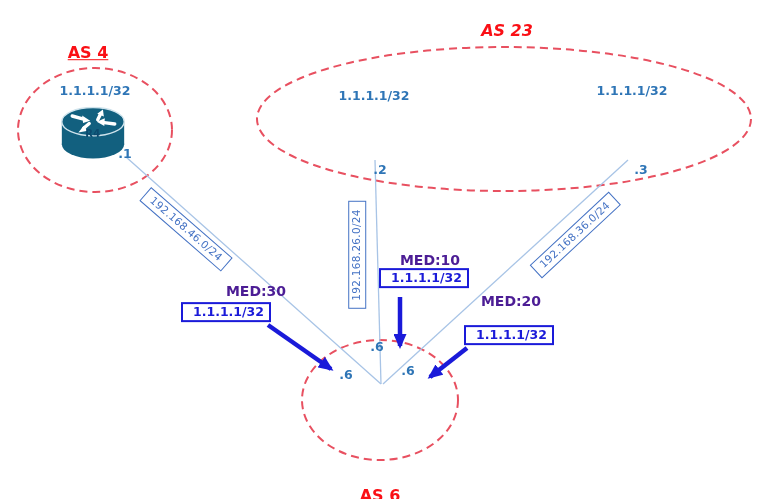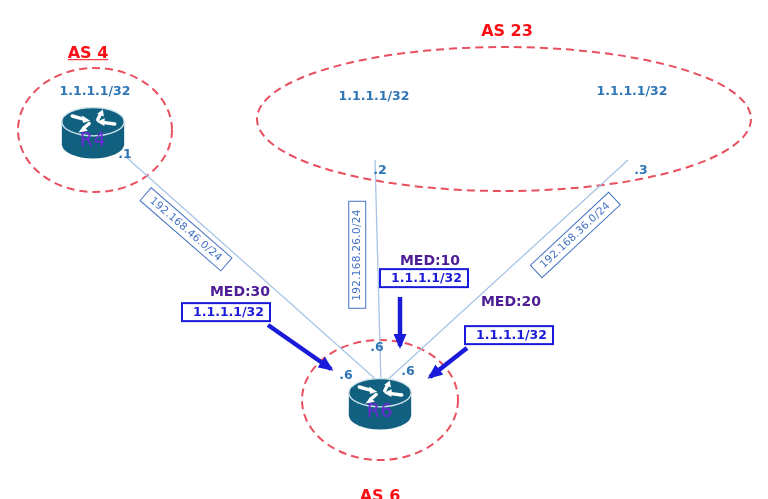--- a/index.html
+++ b/index.html
@@ -21,21 +21,21 @@
   }
   .med-title{color:#4c1d95;font-weight:700;font-size:14px;}
   .prefix-box{
     border:2px solid #1a1ad9;color:#1a1ad9;background:#ffffff;font-weight:700;
     font-size:12.5px;width:66px;padding:1px 10px;text-align:center;
   }
   .router{position:absolute;transform:translate(-50%,-50%);width:68px;height:53px;}
   .router-svg{display:block;}
   .router-name{
     position:absolute;left:50%;top:21px;transform:translateX(-50%);
-    color:#6d28d9;font-weight:400;font-size:19px;letter-spacing:0.5px;
+    color:#0c4a6e;font-weight:700;font-size:10px;letter-spacing:0.5px;
   }
 </style>
 </head>
 <body>
 
 <div class="canvas">
 
   <svg class="layer" width="768" height="499" viewBox="0 0 768 499">
     <defs>
       <marker id="mblue" markerUnits="userSpaceOnUse" markerWidth="15" markerHeight="13" refX="12" refY="6.5" orient="auto">
@@ -65,52 +65,46 @@
     <line class="net-link" x1="126" y1="157" x2="381" y2="384"></line>
     <line class="net-link" x1="375" y1="160" x2="381" y2="384"></line>
     <line class="net-link" x1="628" y1="160" x2="383" y2="384"></line>
 
     <line class="med-arrow" x1="268" y1="325" x2="331" y2="369" marker-end="url(#mblue)"></line>
     <line class="med-arrow" x1="400" y1="297" x2="400" y2="346" marker-end="url(#mblue)"></line>
     <line class="med-arrow" x1="467" y1="348" x2="430" y2="377" marker-end="url(#mblue)"></line>
   </svg>
 
   <div class="lbl as-label" style="left:88px;top:53px;text-decoration:underline;">AS 4</div>
-  <div class="lbl as-label" style="left:507px;top:31px;">AS 23</div>
+  <div class="lbl as-label" style="left:507px;top:31px;font-style:italic;">AS 23</div>
   <div class="lbl as-label" style="left:380px;top:496px;">AS 6</div>
 
   <div class="lbl loopback" style="left:95px;top:91px;">1.1.1.1/32</div>
   <div class="lbl loopback" style="left:374px;top:96px;">1.1.1.1/32</div>
   <div class="lbl loopback" style="left:632px;top:91px;">1.1.1.1/32</div>
 
   <div class="router" style="left:93px;top:133px;">
     <svg class="router-svg" width="68" height="53" viewBox="0 0 72 56">
         <use href="#router-glyph" xlink:href="#router-glyph"></use>
       </svg>
     <div class="router-name">R4</div>
-  </div>
-  <div class="router" style="left:380px;top:404px;">
-    <svg class="router-svg" width="68" height="53" viewBox="0 0 72 56">
-        <use href="#router-glyph" xlink:href="#router-glyph"></use>
-      </svg>
-    <div class="router-name">R6</div>
   </div>
 
   <div class="lbl iface" style="left:125px;top:154px;">.1</div>
   <div class="lbl iface" style="left:380px;top:170px;">.2</div>
   <div class="lbl iface" style="left:641px;top:170px;">.3</div>
   <div class="lbl iface" style="left:346px;top:375px;">.6</div>
   <div class="lbl iface" style="left:377px;top:347px;">.6</div>
   <div class="lbl iface" style="left:408px;top:371px;">.6</div>
 
   <div class="lbl subnet-box" style="left:186px;top:229px;transform:translate(-50%,-50%) rotate(41deg);">192.168.46.0/24</div>
   <div class="lbl subnet-box" style="left:357px;top:255px;transform:translate(-50%,-50%) rotate(-90deg);">192.168.26.0/24</div>
   <div class="lbl subnet-box" style="left:575px;top:235px;transform:translate(-50%,-50%) rotate(-43deg);">192.168.36.0/24</div>
 
-  <div class="lbl med-title" style="left:240px;top:292px;">MED:30</div>
+  <div class="lbl med-title" style="left:256px;top:292px;">MED:30</div>
   <div class="lbl prefix-box" style="left:226px;top:312px;">1.1.1.1/32</div>
 
   <div class="lbl med-title" style="left:430px;top:261px;">MED:10</div>
   <div class="lbl prefix-box" style="left:424px;top:278px;">1.1.1.1/32</div>
 
   <div class="lbl med-title" style="left:511px;top:302px;">MED:20</div>
   <div class="lbl prefix-box" style="left:509px;top:335px;">1.1.1.1/32</div>
 
 </div>
 

